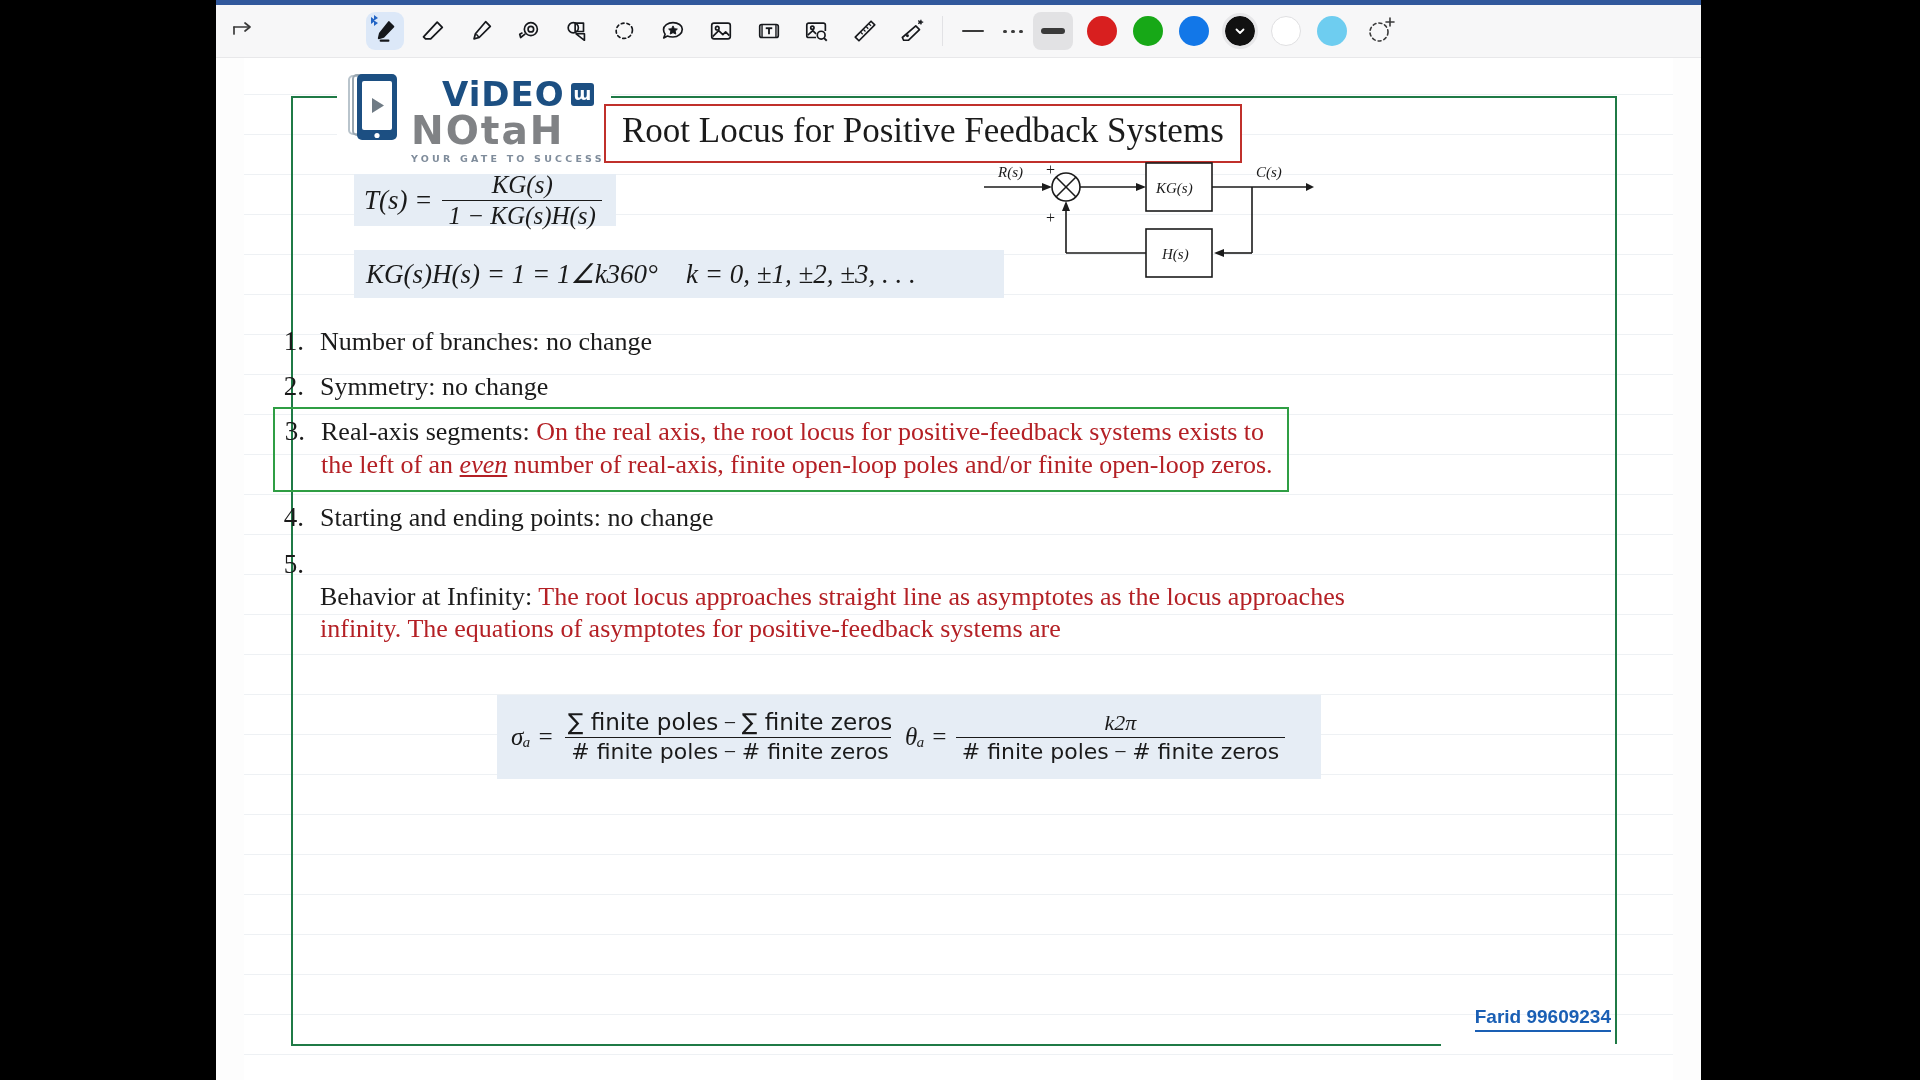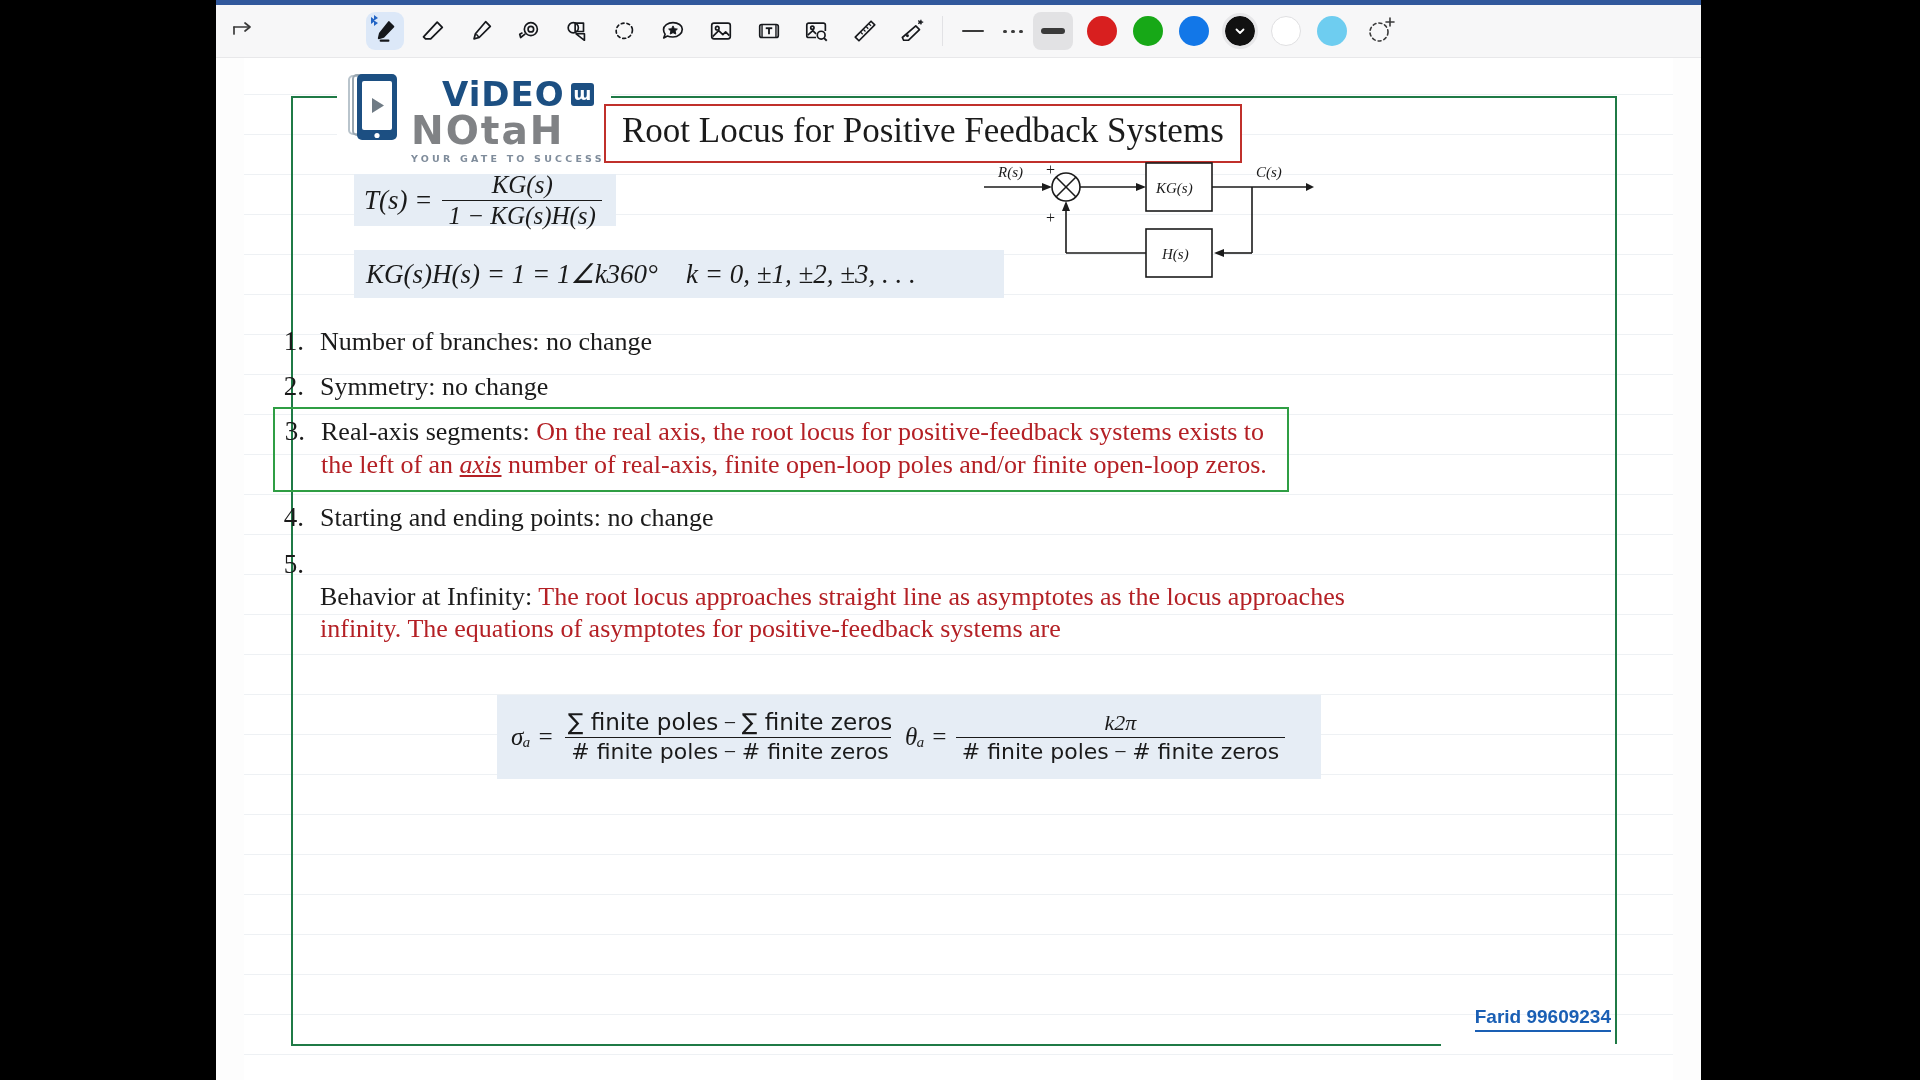--- a/index.html
+++ b/index.html
@@ -448,21 +448,21 @@
           <div class="li-num">2.</div>
           <div class="li-body">Symmetry: no change</div>
         </div>
 
         <div class="li-3-box">
           <div class="li">
             <div class="li-num">3.</div>
             <div class="li-body">
               <span>Real-axis segments:</span>
               <span class="red">On the real axis, the root locus for positive-feedback systems exists to the left of an</span>
-              <span class="red underline-em">axis</span>
+              <span class="red underline-em">even</span>
               <span class="red">number of real-axis, finite open-loop poles and/or finite open-loop zeros.</span>
             </div>
           </div>
         </div>
 
         <div class="li" style="margin-top:10px;">
           <div class="li-num">4.</div>
           <div class="li-body">Starting and ending points: no change</div>
         </div>
 

